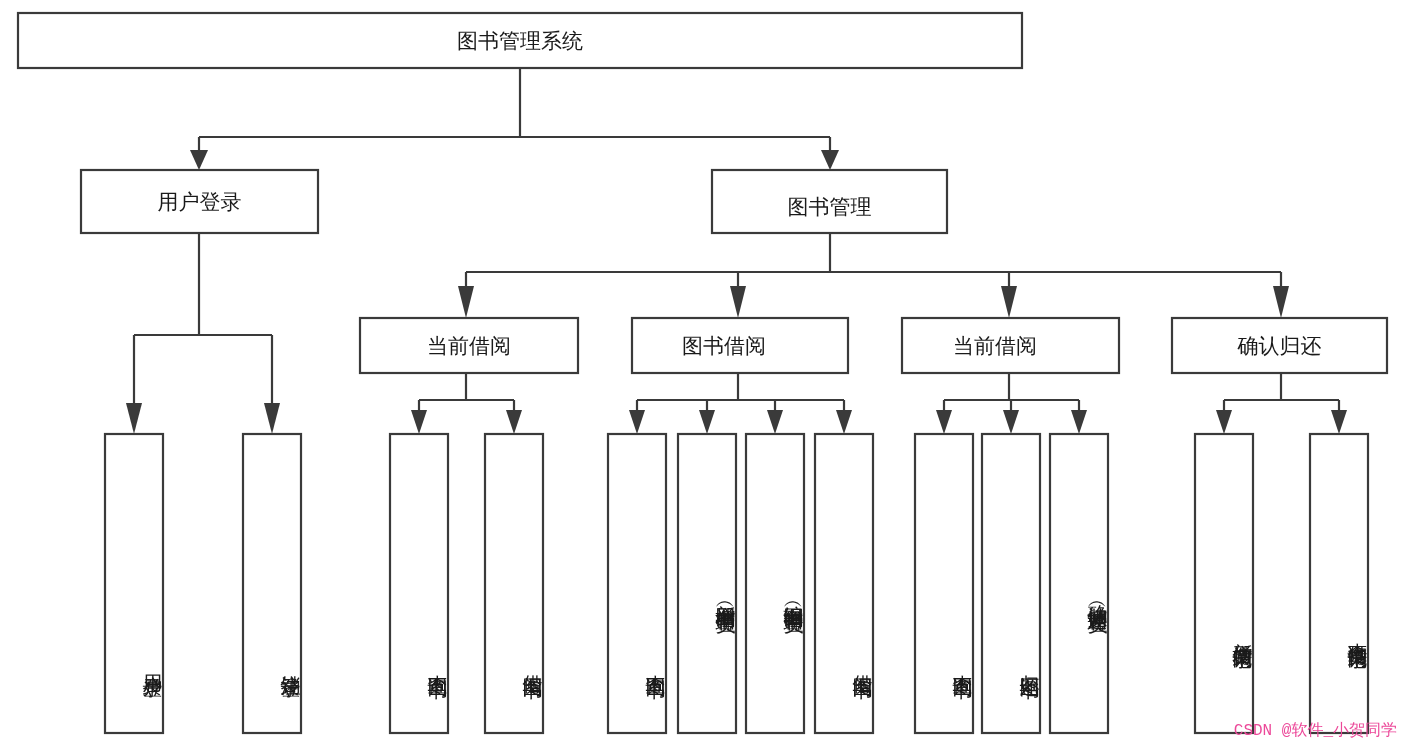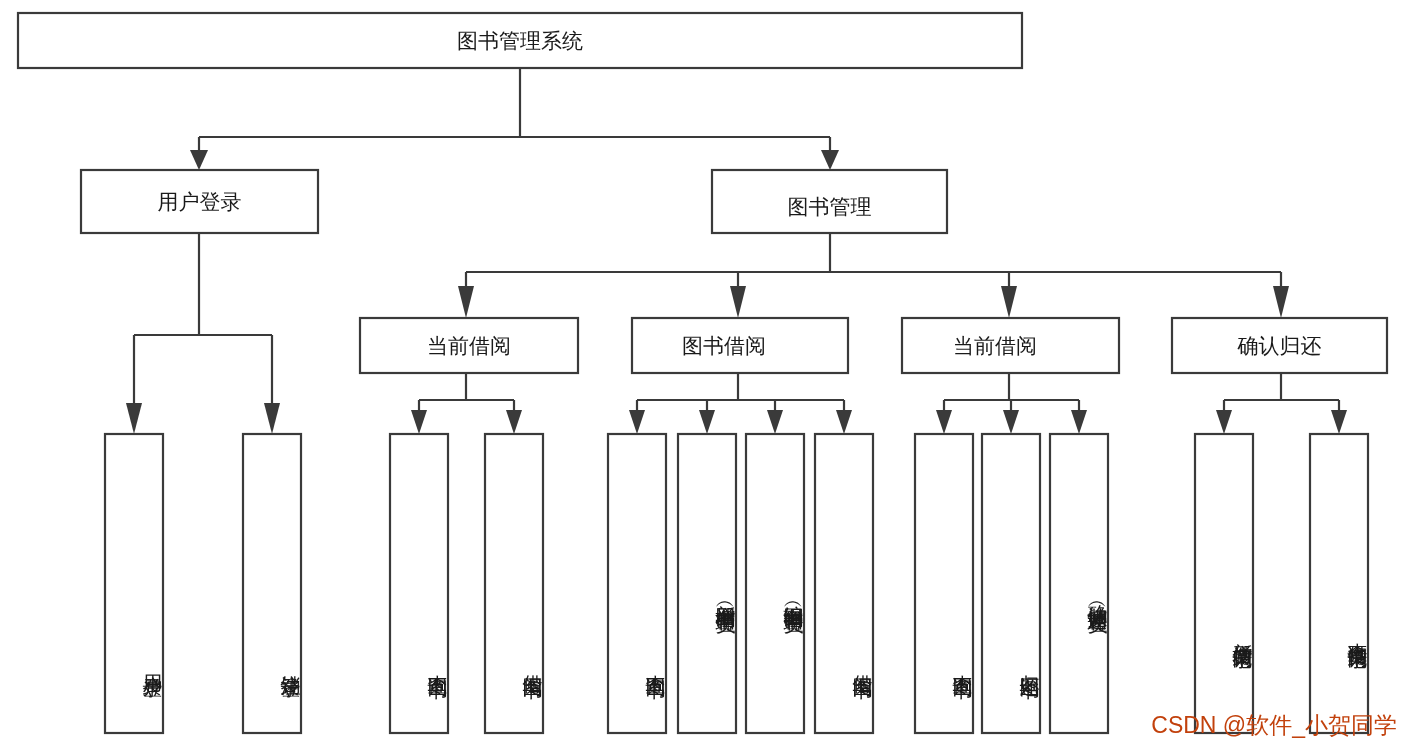--- a/index.html
+++ b/index.html
@@ -63,23 +63,23 @@
     display: flex;
     align-items: center;
     justify-content: center;
     white-space: nowrap;
     pointer-events: none;
   }
   .watermark {
     position: absolute;
     right: 8px;
     bottom: 6px;
-    font-family: Liberation Sans, sans-serif;
-    font-size: 23px;
-    color: #c2410c;
+    font-family: Liberation Mono, monospace;
+    font-size: 16px;
+    color: #ec4899;
     white-space: nowrap;
     pointer-events: none;
   }
 </style>
 </head>
 <body>
 
 <div id="diagram-root">
 
   <svg id="flowchart" viewBox="0 0 1405 747">

